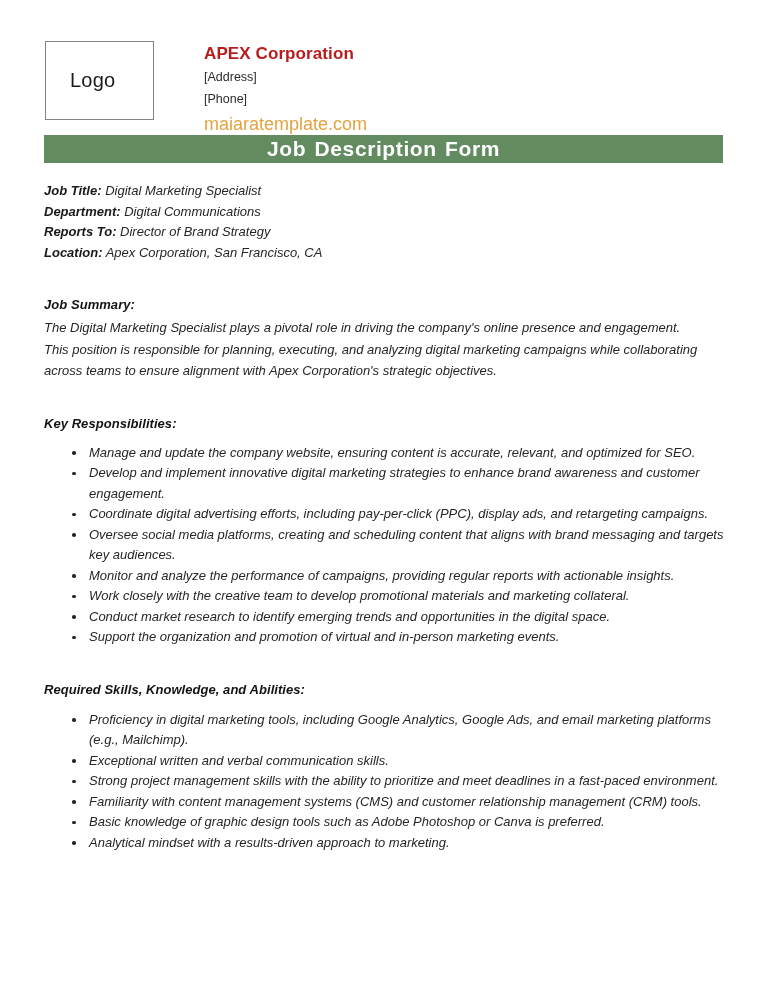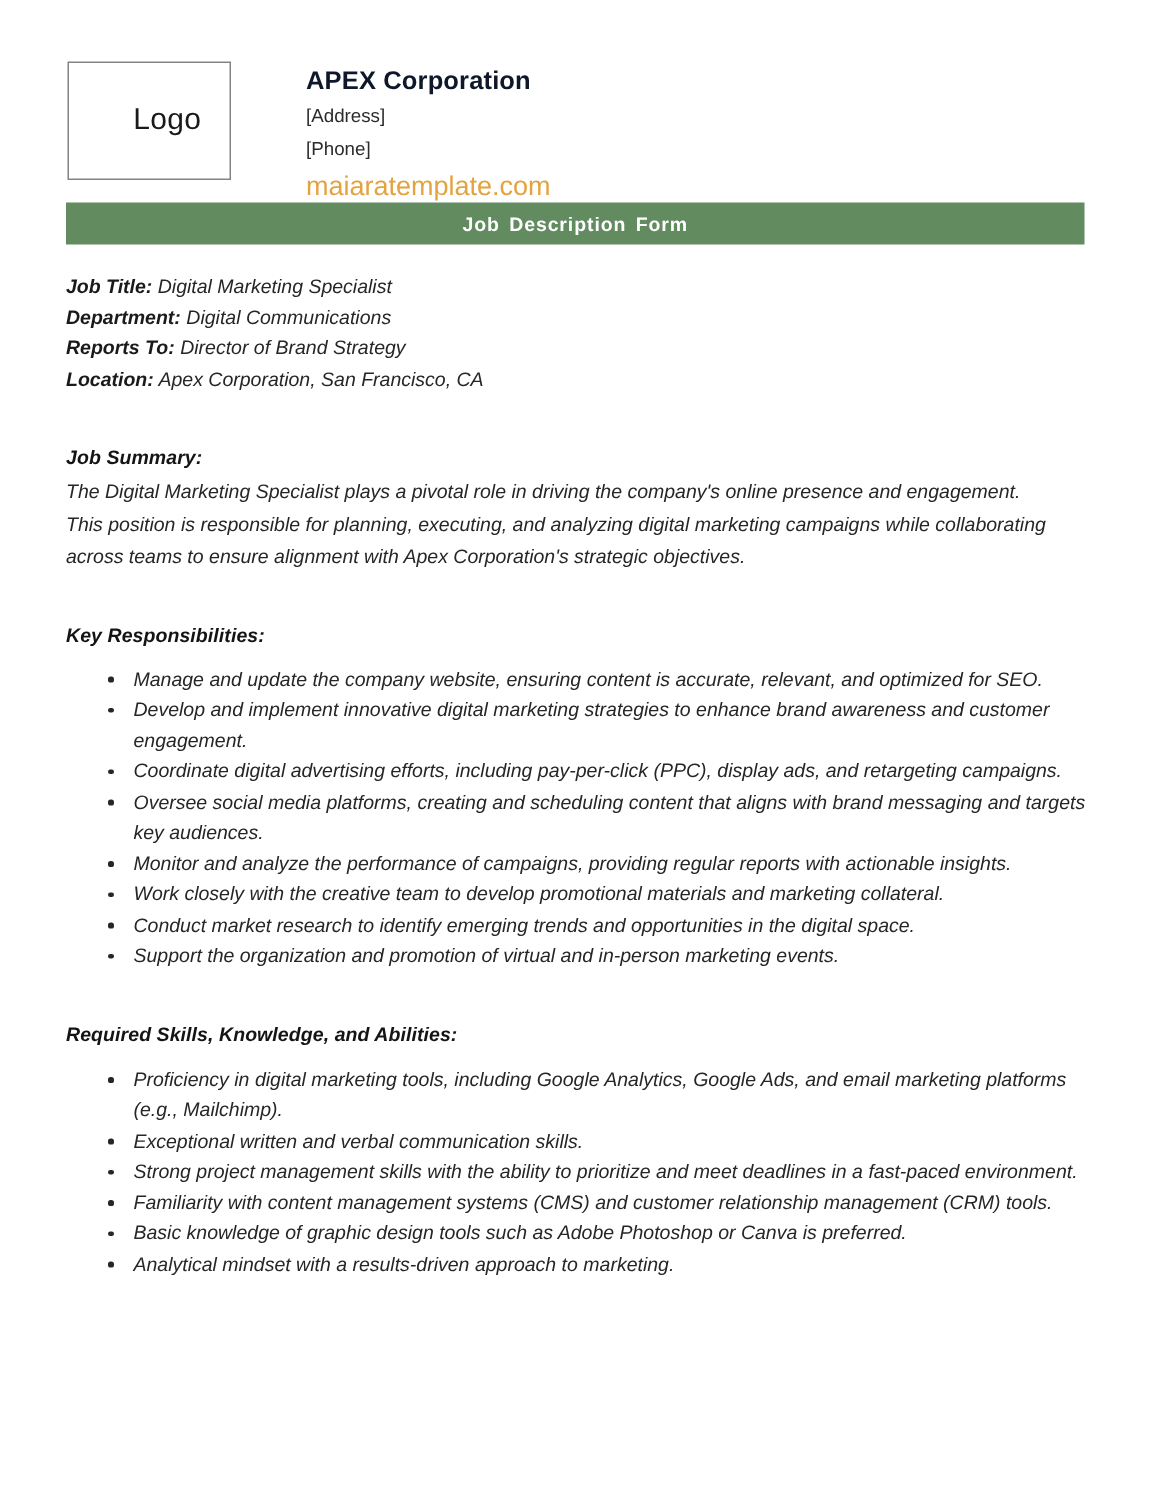--- a/index.html
+++ b/index.html
@@ -32,40 +32,39 @@
     display: flex;
     align-items: flex-start;
   }
   .logo-box {
     width: 109px;
     height: 79px;
     border: 1px solid #838383;
     box-sizing: border-box;
     display: flex;
     align-items: center;
-    justify-content: center;
     background: #ffffff;
     flex: 0 0 auto;
     padding-left: 24px;
   }
   .logo-text {
     font-size: 20px;
     color: #1a1a1a;
     font-family: "Liberation Sans", sans-serif;
     letter-spacing: 0.2px;
   }
   .company-block {
     margin-left: 50px;
     padding-top: 4px;
     line-height: 1;
   }
   .company-name {
     font-size: 17px;
     font-weight: bold;
-    color: #0f172a;
+    color: #b91c1c;
     letter-spacing: 0.1px;
     margin-bottom: 8px;
   }
   .company-line {
     font-size: 12.5px;
     color: #2b2b2b;
     margin-bottom: 6px;
     line-height: 1.25;
   }
   .company-url {
@@ -82,21 +81,21 @@
     top: 135px;
     width: 679px;
     height: 28px;
     background: #628b60;
     display: flex;
     align-items: center;
     justify-content: center;
   }
   .banner-title {
     color: #ffffff;
-    font-size: 13px;
+    font-size: 21px;
     font-weight: bold;
     letter-spacing: 0.6px;
     word-spacing: 2px;
   }
 
   
   .content {
     position: absolute;
     left: 44px;
     top: 181px;

